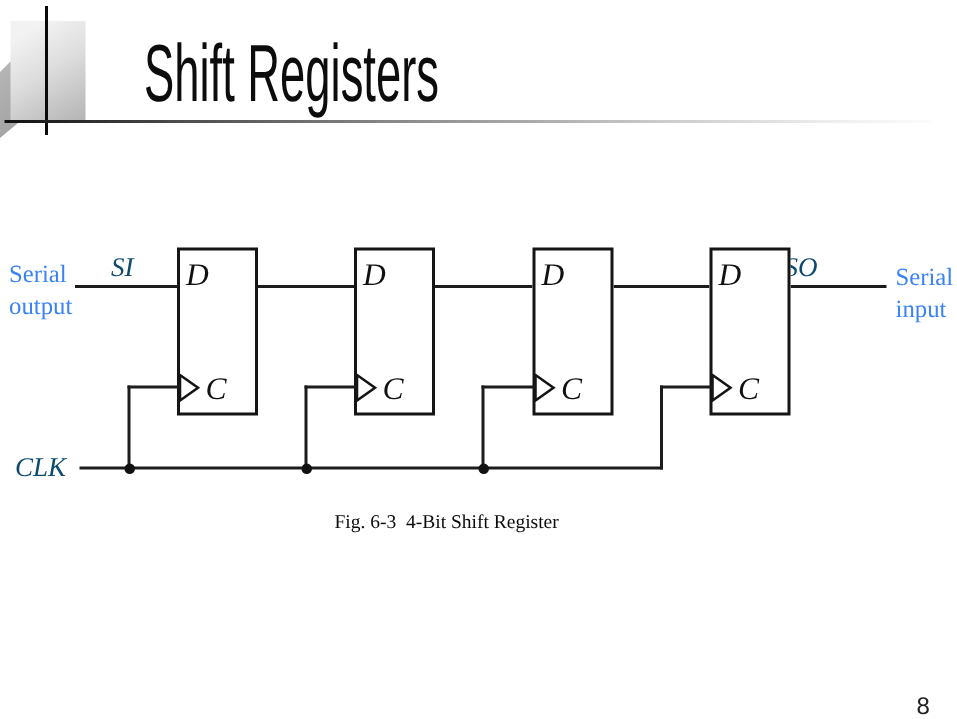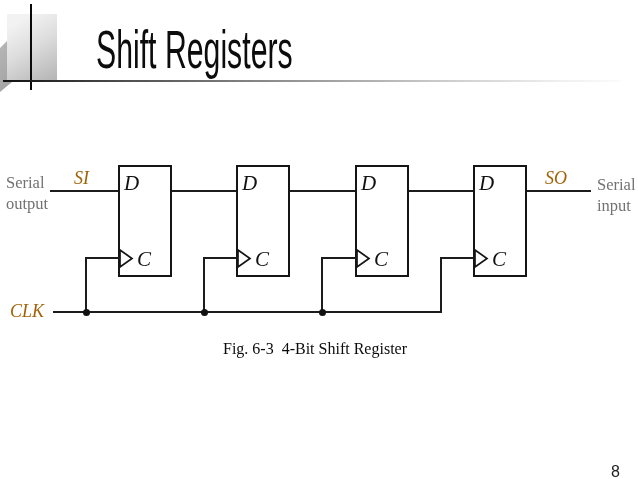--- a/index.html
+++ b/index.html
@@ -40,27 +40,27 @@
   }
   
   .wire-h { position: absolute; height: 2px; background: #1c1c1c; }
   .wire-v { position: absolute; width: 2px; background: #1c1c1c; }
   .dot { position: absolute; width: 7px; height: 7px; border-radius: 50%; background: #111; }
   .ffbox {
     position: absolute; top: 165px; width: 54px; height: 112px;
     border: 2px solid #151515; background: #ffffff; box-sizing: border-box;
   }
   .clk-tri { position: absolute; top: 249px; }
-  .lbl { position: absolute; font-size: 16.5px; line-height: 21px; color: #737373; }
-  .lbl-it { position: absolute; font-style: italic; font-size: 18px; color: #a16207; }
+  .lbl { position: absolute; font-size: 16.5px; line-height: 21px; color: #3b82f6; }
+  .lbl-it { position: absolute; font-style: italic; font-size: 18px; color: #0c4a6e; }
   .ff-d { position: absolute; top: 171px; font-style: italic; font-size: 21px; color: #111; }
   .ff-c { position: absolute; top: 247px; font-style: italic; font-size: 21px; color: #111; }
   .caption {
     position: absolute; left: 223px; top: 340px;
-    font-size: 16px; white-space: pre; color: #0c0c0c;
+    font-size: 13px; white-space: pre; color: #0c0c0c;
   }
   .serial-out { white-space: nowrap; }
   .page-num {
     position: absolute; left: 611px; top: 463px;
     font-family: "Liberation Sans", sans-serif; font-size: 16px; color: #222;
   }
 </style>
 </head>
 <body>
 
@@ -72,21 +72,21 @@
 
 <div class="title">Shift Registers</div>
 <div class="title-rule"></div>
 
 <div class="lbl" style="left:6px; top:172px;">
   <div>Serial</div>
   <div>output</div>
 </div>
 <div class="lbl-it" style="left:74px; top:168px;">SI</div>
 
-<div class="lbl-it" style="left:545px; top:168px;">SO</div>
+<div class="lbl-it" style="left:523px; top:168px;">SO</div>
 <div class="lbl serial-out" style="left:597px; top:174px;">
   <div>Serial</div>
   <div>input</div>
 </div>
 
 <div class="lbl-it" style="left:10px; top:301px;">CLK</div>
 
 <div class="wire-h" style="left:50px;  top:190px; width:68px;"></div>
 <div class="wire-h" style="left:172px; top:190px; width:64px;"></div>
 <div class="wire-h" style="left:290px; top:190px; width:65px;"></div>

